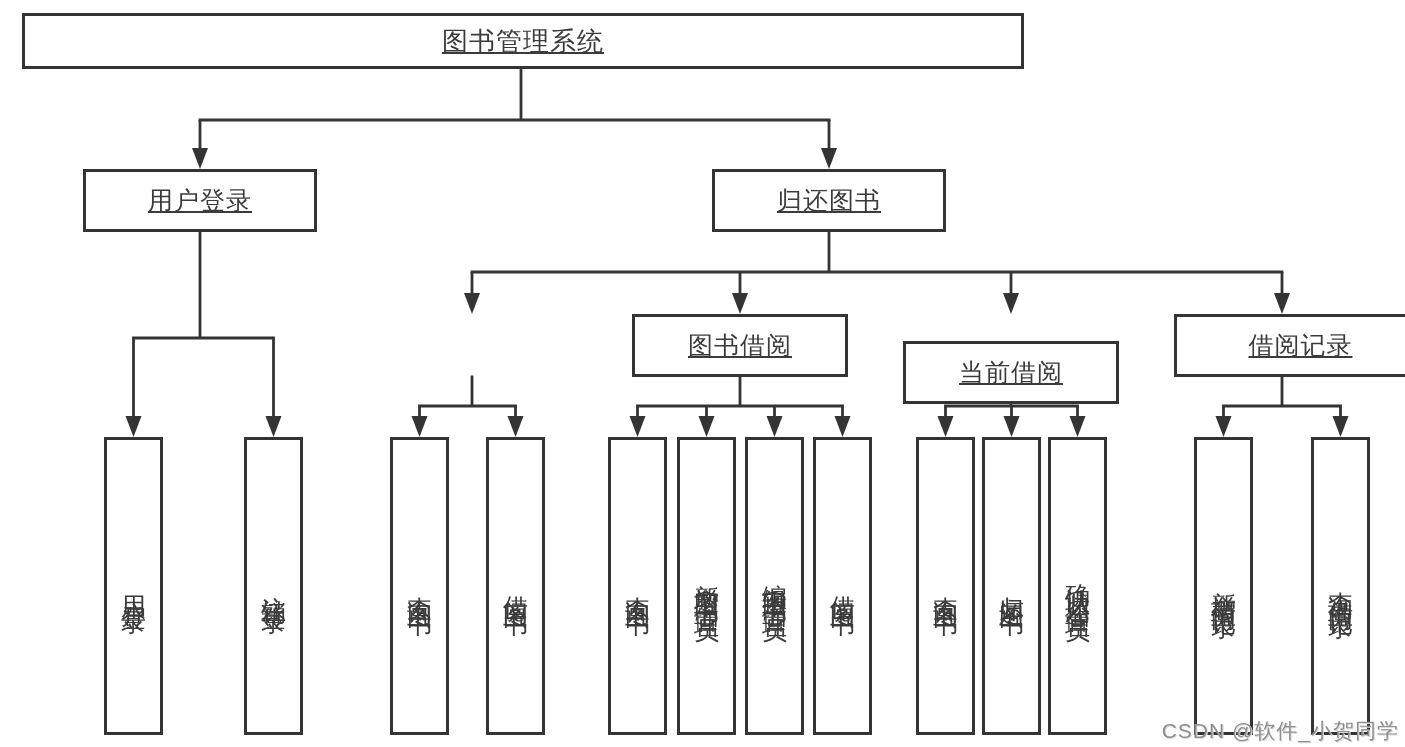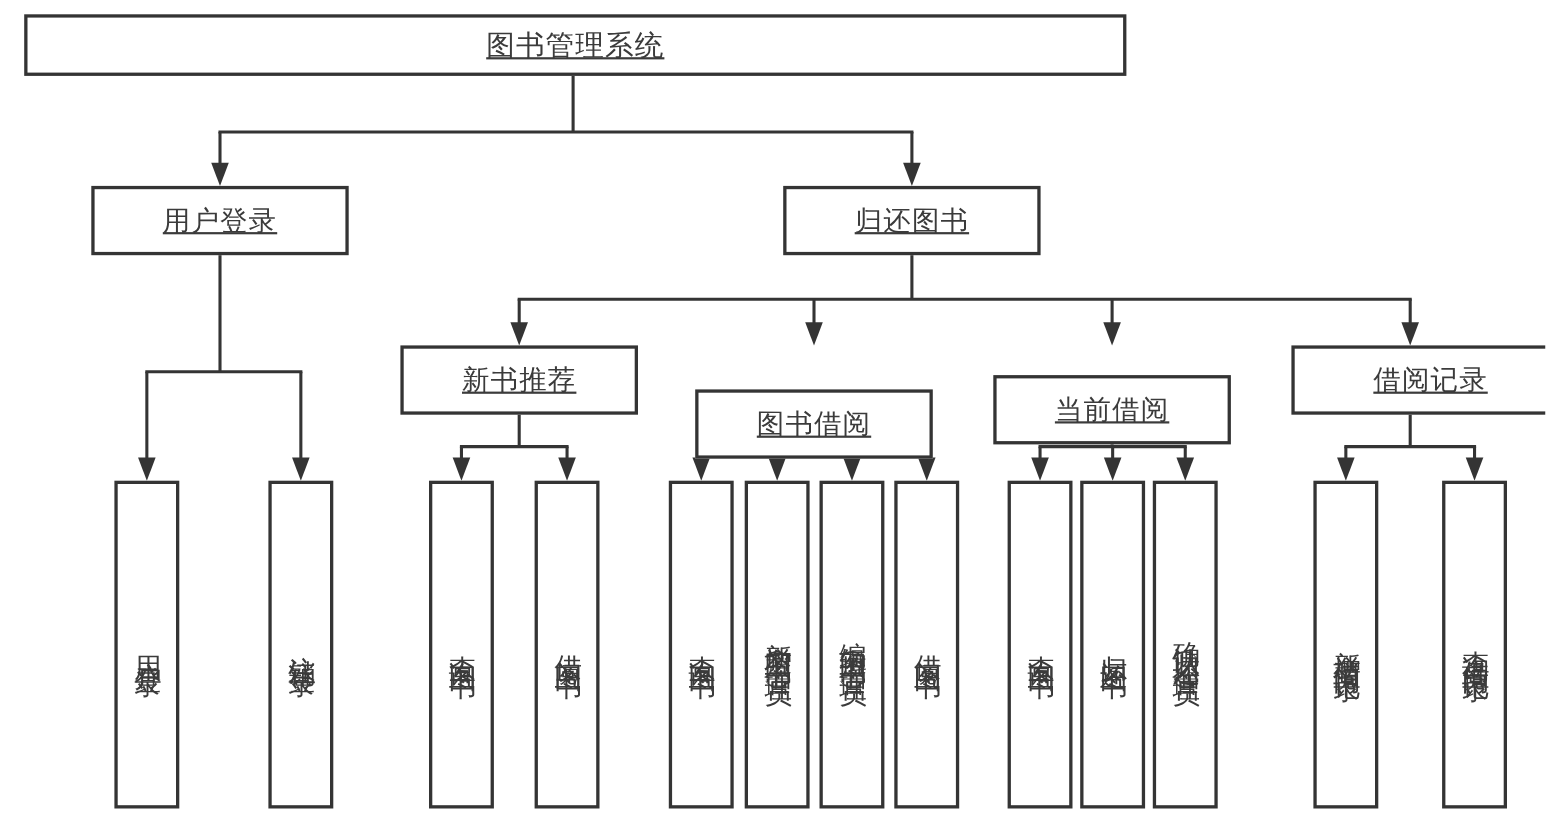--- a/index.html
+++ b/index.html
@@ -11,21 +11,21 @@
   .node{
     position:absolute;box-sizing:border-box;background:#fff;
     border:3px solid #343434;display:flex;align-items:center;justify-content:center;
     white-space:nowrap;
   }
   .hnode{font-size:25px;letter-spacing:1px;text-decoration:underline;}
   #n-root{left:22px;top:13px;width:1002px;height:56px;font-size:26px;}
   #n-user-login{left:83px;top:169px;width:234px;height:63px;}
   #n-book-mgmt{left:712px;top:169px;width:234px;height:63px;}
   #n-new-rec{left:364px;top:314px;width:216px;height:63px;}
-  #n-book-borrow{left:632px;top:314px;width:216px;height:63px;margin-top:40px;}
+  #n-book-borrow{left:632px;top:314px;width:216px;height:63px;}
   #n-cur-borrow{left:903px;top:314px;width:216px;height:63px;margin-top:27px;}
   #n-borrow-rec{left:1174px;top:314px;width:253px;height:63px;}
   .leaf{top:437px;width:59px;height:298px;}
   .leaf .vtext{
     writing-mode:vertical-rl;text-orientation:mixed;
     font-size:25px;letter-spacing:5px;line-height:1;
   }
   #l-user-login{left:104px;}
   #l-logout{left:244px;}
   #l-query1{left:390px;}
@@ -101,23 +101,20 @@
     <span>图书管理系统</span>
   </div>
 
   <div class="node hnode" id="n-user-login">
     <span>用户登录</span>
   </div>
   <div class="node hnode" id="n-book-mgmt">
     <span>归还图书</span>
   </div>
 
-  <div class="node hnode" id="n-new-rec">
-    <span>新书推荐</span>
-  </div>
   <div class="node hnode" id="n-book-borrow">
     <span>图书借阅</span>
   </div>
   <div class="node hnode" id="n-cur-borrow">
     <span>当前借阅</span>
   </div>
   <div class="node hnode" id="n-borrow-rec">
     <span>借阅记录</span>
   </div>
 
@@ -158,13 +155,14 @@
     <span class="vtext">确认归还（管理员）</span>
   </div>
 
   <div class="node leaf" id="l-add-record">
     <span class="vtext">新增借阅记录</span>
   </div>
   <div class="node leaf" id="l-query-record">
     <span class="vtext">查询借阅记录</span>
   </div>
 
+  <div id="watermark">CSDN @软件_小贺同学</div>
 </div>
 
 </body></html>

